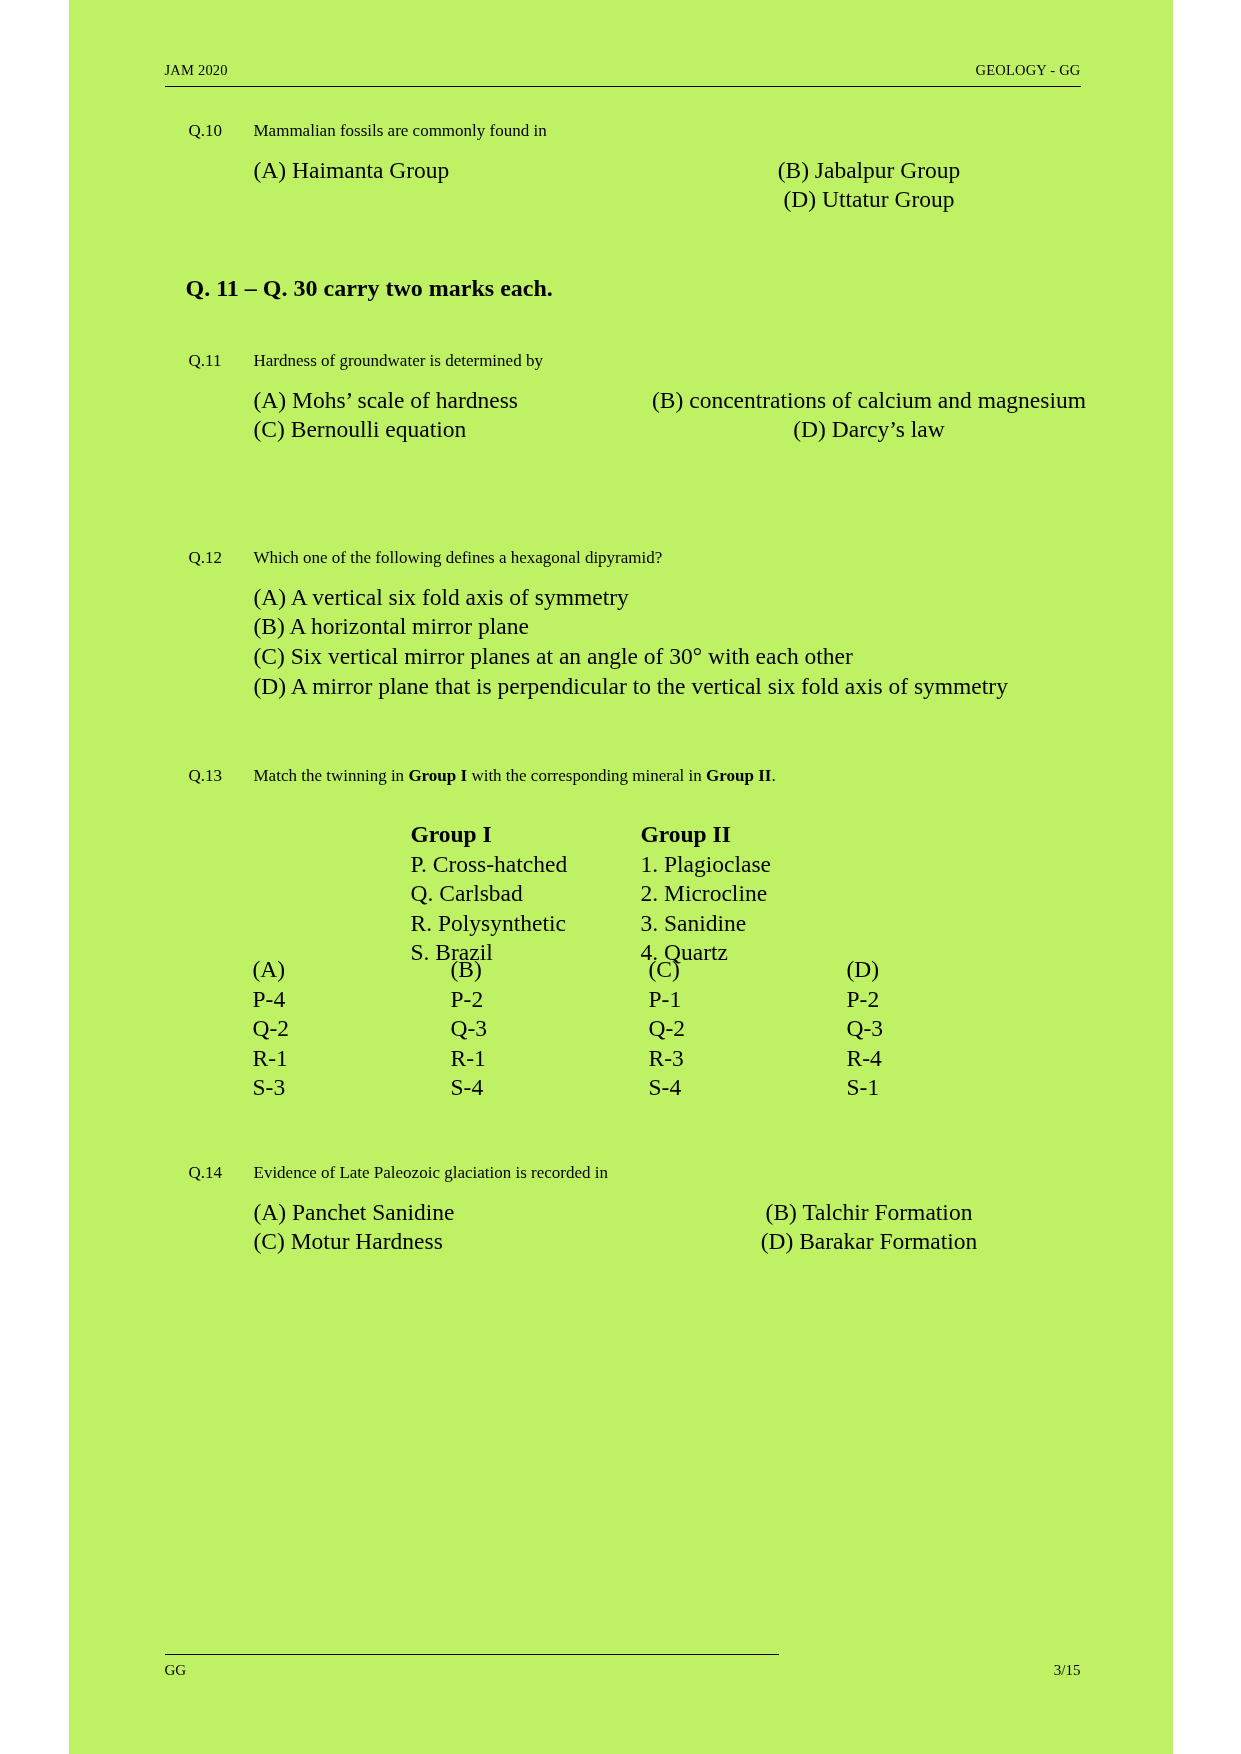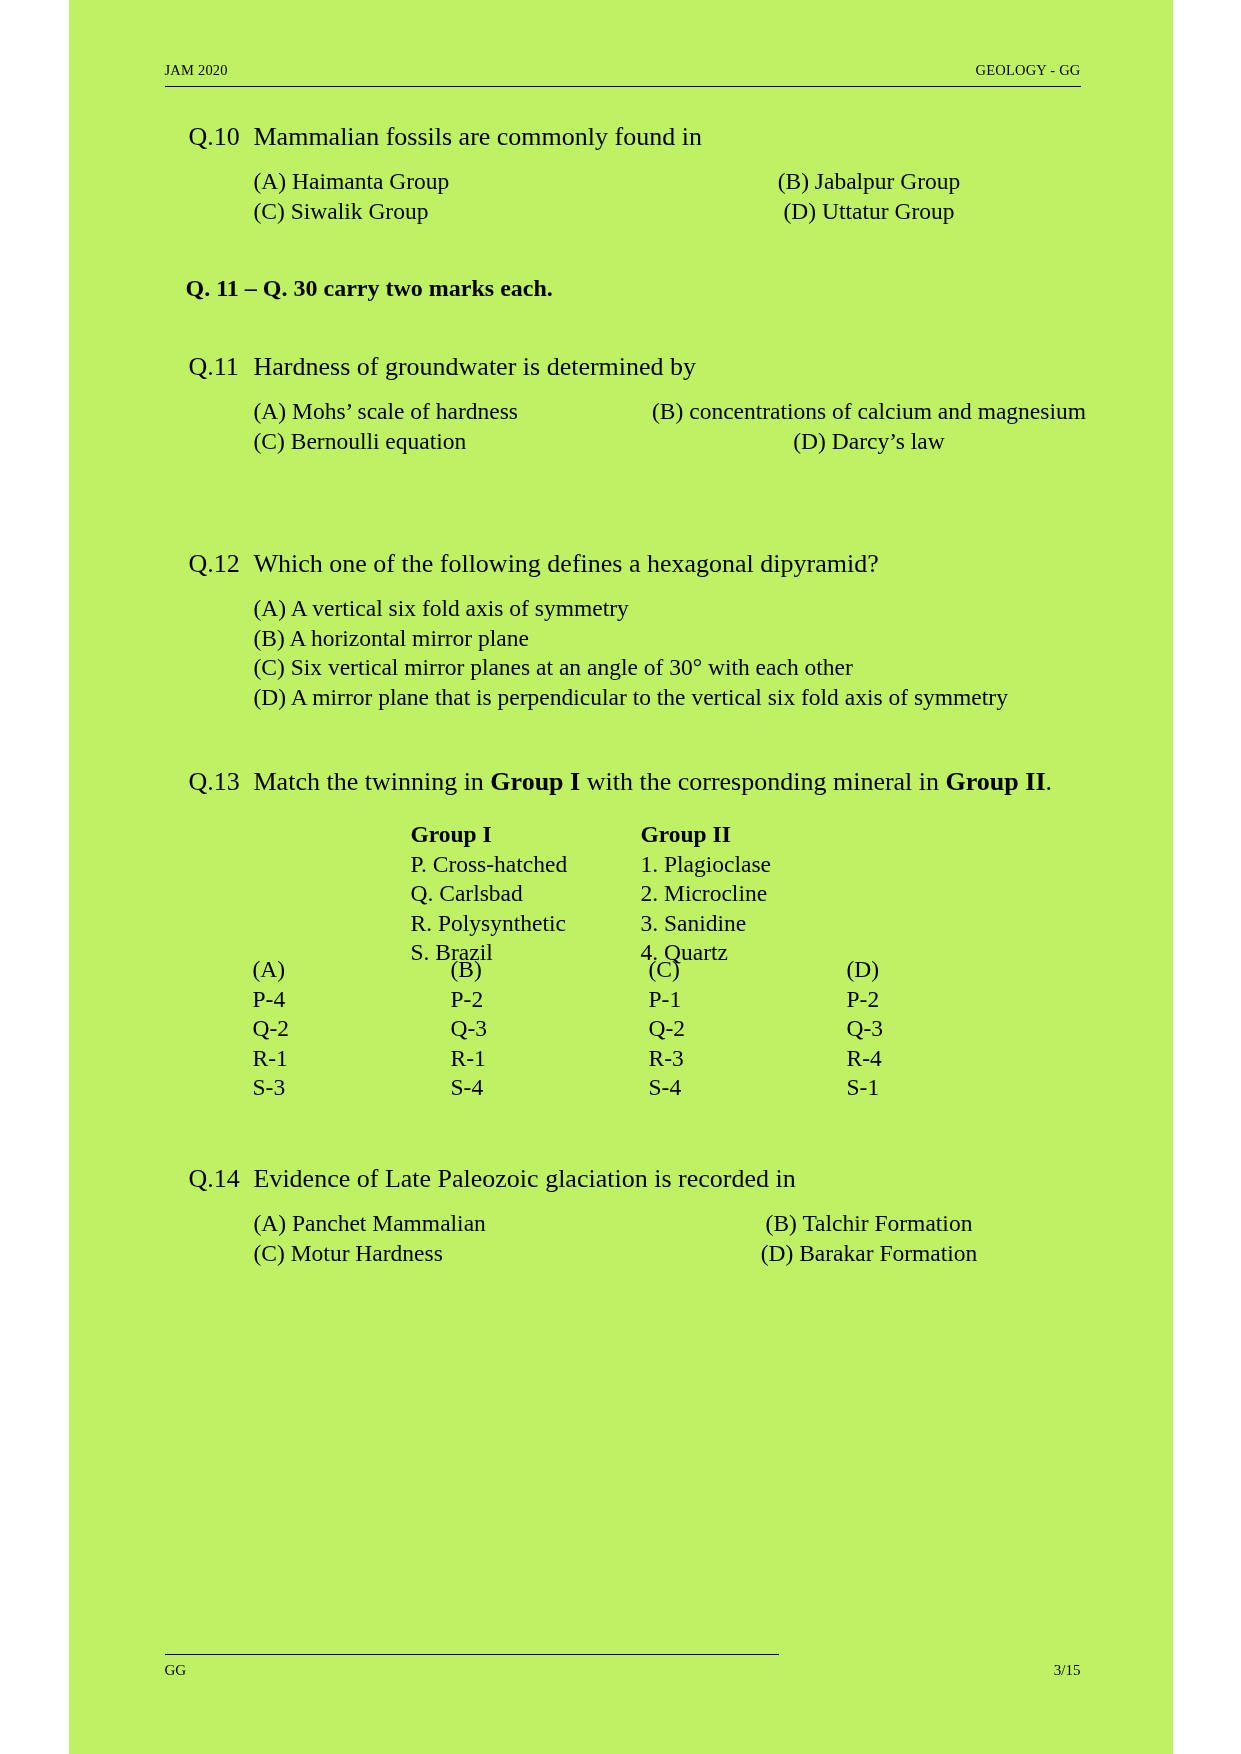--- a/index.html
+++ b/index.html
@@ -42,21 +42,21 @@
   }
 
   .question {
     position: absolute;
     left: 120px;
     width: 900px;
   }
   .q-head {
     display: flex;
     align-items: flex-start;
-    font-size: 26px;
+    font-size: 17px;
     line-height: 1.28;
   }
   .q-num {
     width: 65px;
     flex: 0 0 65px;
     white-space: nowrap;
   }
   .q-text {
     flex: 1 1 auto;
   }
@@ -152,21 +152,20 @@
 
   <div class="question" style="top:120px;">
     <div class="q-head">
       <span class="q-num">Q.10</span>
       <span class="q-text">Mammalian fossils are commonly found in</span>
     </div>
     <div class="opts">
       <div class="opt-row">
         <div class="opt-col">
           <div class="opt-line">(A) Haimanta Group</div>
-          <div class="opt-line">(C) Siwalik Group</div>
         </div>
         <div class="opt-col wide">
           <div class="opt-line">(B) Jabalpur Group</div>
           <div class="opt-line">(D) Uttatur Group</div>
         </div>
       </div>
     </div>
   </div>
 
   <div class="section-head" style="top:275px;">Q. 11 – Q. 30 carry two marks each.</div>
@@ -259,21 +258,21 @@
   </div>
 
   <div class="question" style="top:1162px;">
     <div class="q-head">
       <span class="q-num">Q.14</span>
       <span class="q-text">Evidence of Late Paleozoic glaciation is recorded in</span>
     </div>
     <div class="opts">
       <div class="opt-row">
         <div class="opt-col">
-          <div class="opt-line">(A) Panchet Mammalian</div>
+          <div class="opt-line">(A) Panchet Sanidine</div>
           <div class="opt-line">(C) Motur Hardness</div>
         </div>
         <div class="opt-col wide">
           <div class="opt-line">(B) Talchir Formation</div>
           <div class="opt-line">(D) Barakar Formation</div>
         </div>
       </div>
     </div>
   </div>
 

